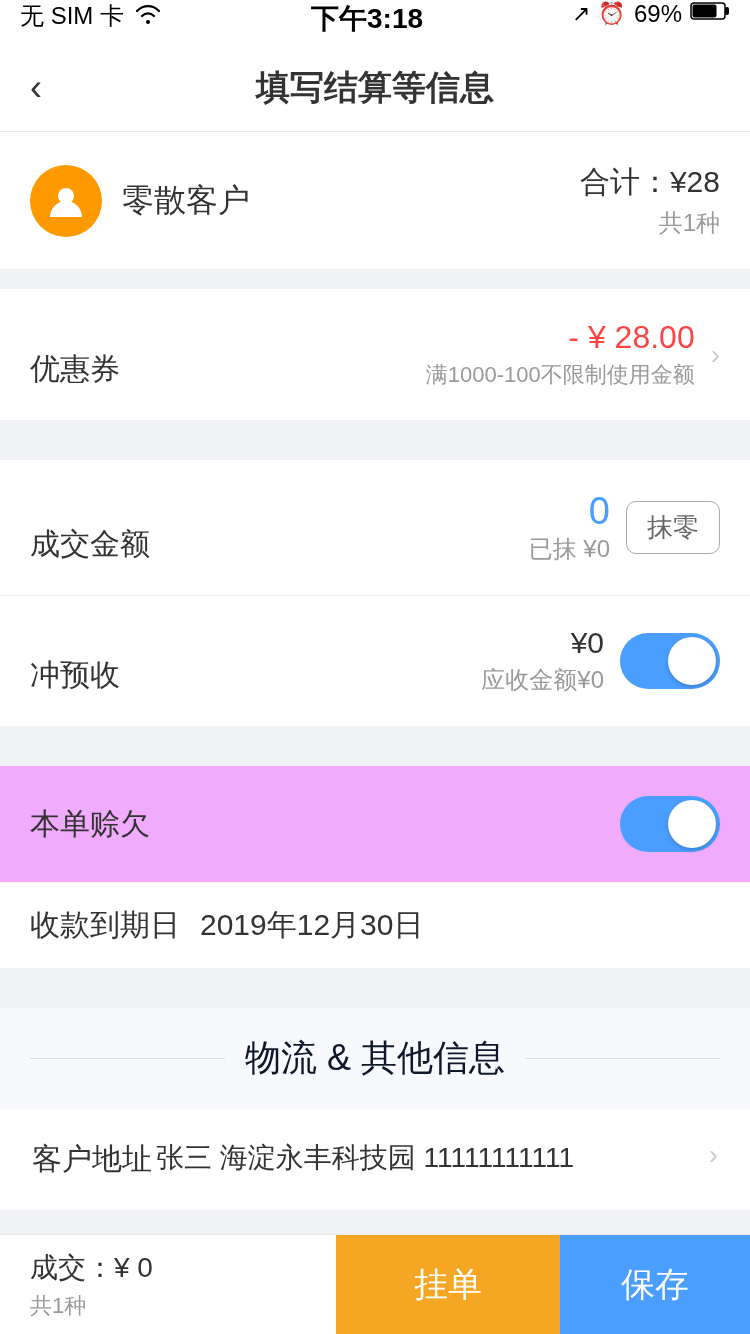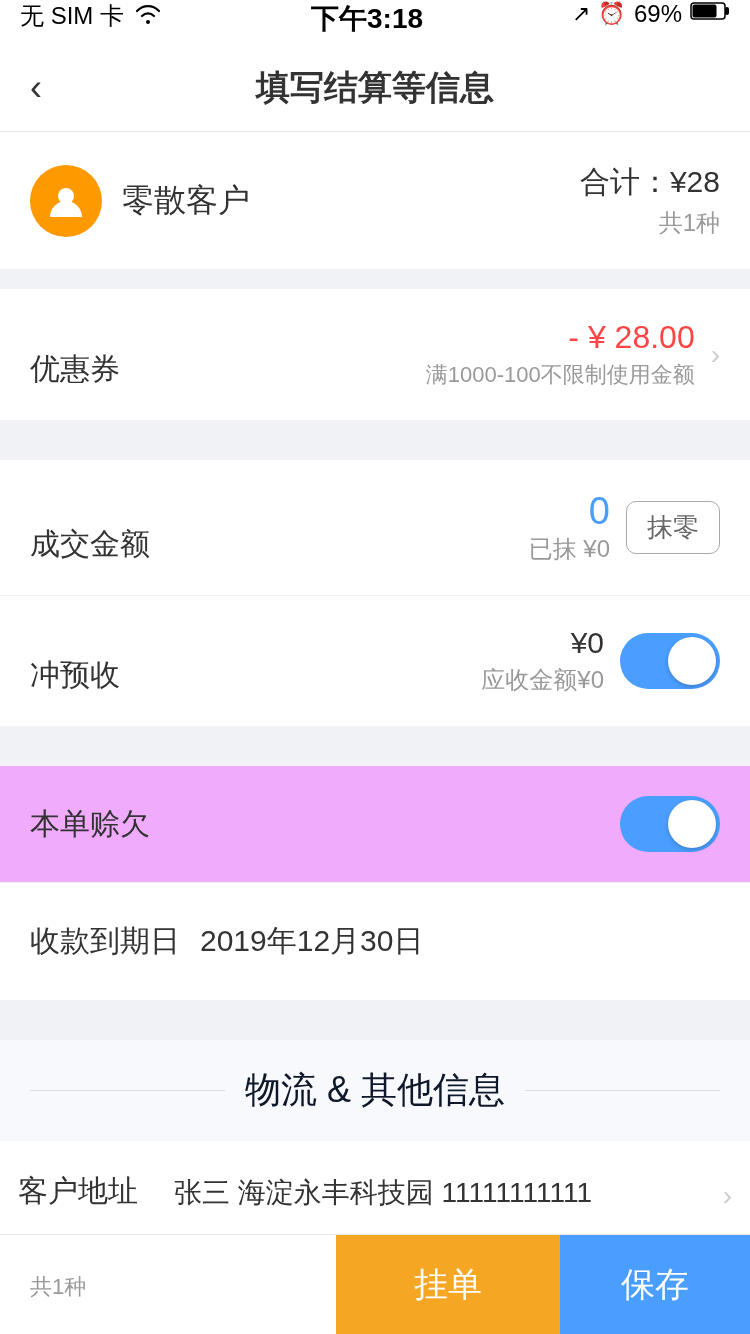--- a/index.html
+++ b/index.html
@@ -219,21 +219,21 @@
     }
     .debit-label {
       font-size: 30px;
       color: #333;
     }
 
     
     .due-date-row {
       display: flex;
       align-items: center;
-      padding: 38px 30px;
+      padding: 22px 30px;
       background: #fff;
       border-top: 1px solid #f0f0f0;
       gap: 20px;
     }
     .due-date-label {
       font-size: 30px;
       color: #333;
     }
     .due-date-value {
       font-size: 30px;
@@ -253,24 +253,24 @@
     }
     .logistics-divider-line {
       flex: 1;
       height: 1px;
       background: #ddd;
     }
 
     
     .address-row {
       display: flex;
-      align-items: flex-end;
-      padding: 30px 18px;
-      background: #fff;
-      gap: 36px;
+      align-items: flex-start;
+      padding: 30px 32px;
+      background: #fff;
+      gap: 4px;
     }
     .address-label {
       font-size: 30px;
       color: #333;
       flex-shrink: 0;
     }
     .address-value {
       font-size: 28px;
       color: #333;
       flex: 1;
@@ -452,17 +452,20 @@
     <span class="address-value">张三 海淀永丰科技园 11111111111</span>
     <span class="chevron">›</span>
   </div>
 
   <div style="height: 40px; background: #f0f2f5;"></div>
 
 </div>
 
 <div class="bottom-bar">
   <div class="bottom-info">
+    <div class="bottom-deal">
+      <span>成交：</span><span>¥ 0</span>
+    </div>
     <div class="bottom-count">共1种</div>
   </div>
   <div class="bottom-pending">挂单</div>
   <div class="bottom-save">保存</div>
 </div>
 
 </body></html>

